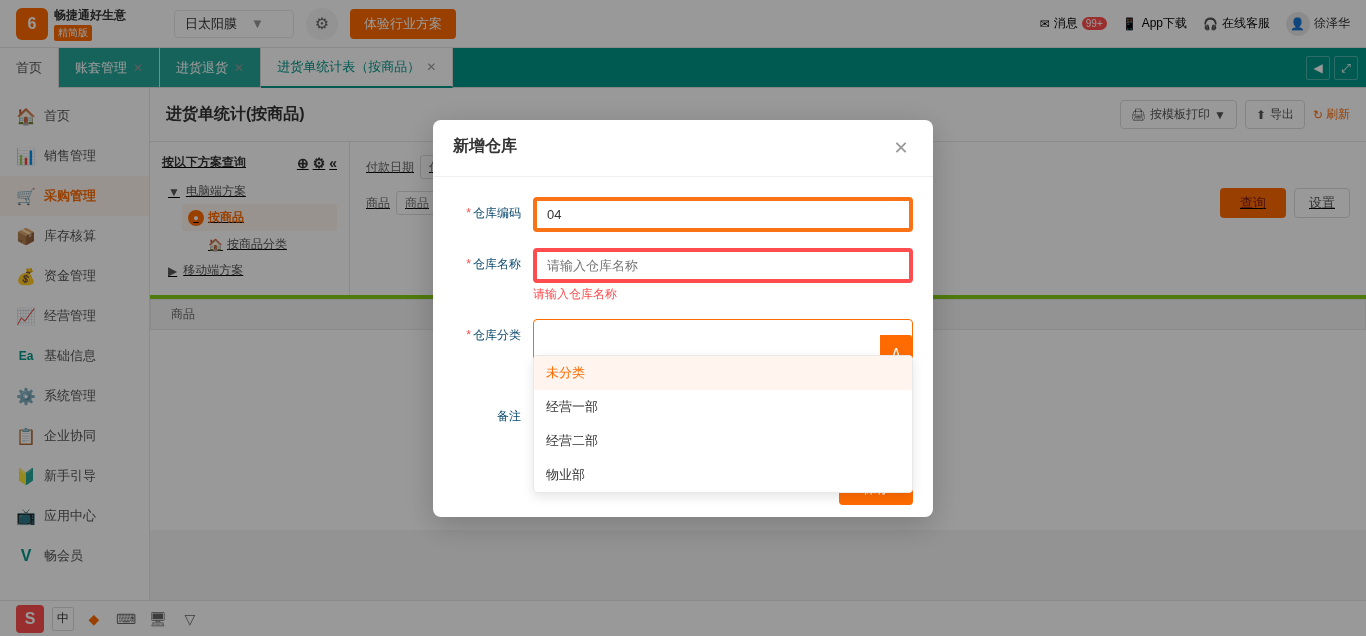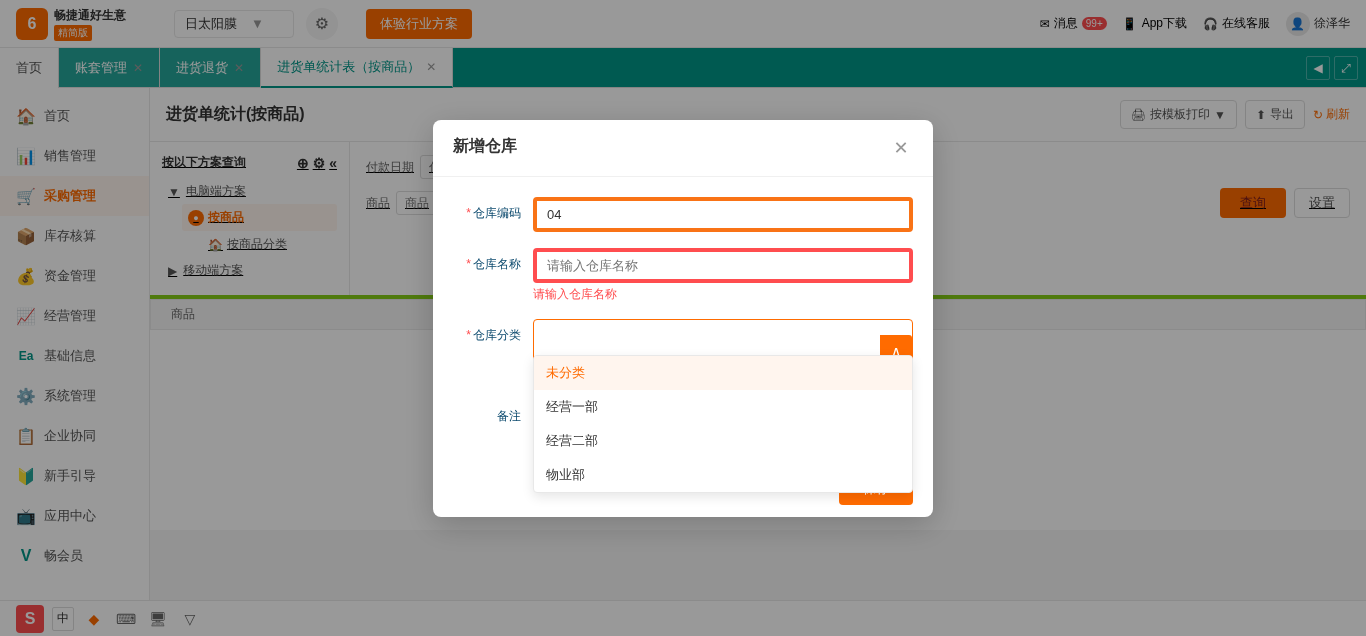--- a/index.html
+++ b/index.html
@@ -342,21 +342,21 @@
 
   <div class="store-selector" style="margin-left:8px;gap:14px;">
     <span>日太阳膜</span>
     <span style="color:#999;">▼</span>
   </div>
 
   <div style="margin-left:12px;">
     <div class="gear-btn">⚙</div>
   </div>
 
-  <div class="trial-btn" style="margin-left:28px;">体验行业方案</div>
+  <div class="trial-btn" style="margin-left:12px;">体验行业方案</div>
 
   <div class="header-actions">
     <div class="header-icon-item">
       <span>✉</span>
       <span>消息</span>
       <span class="badge">99+</span>
     </div>
     <div class="header-icon-item">
       <span>📱</span>
       <span>App下载</span>

